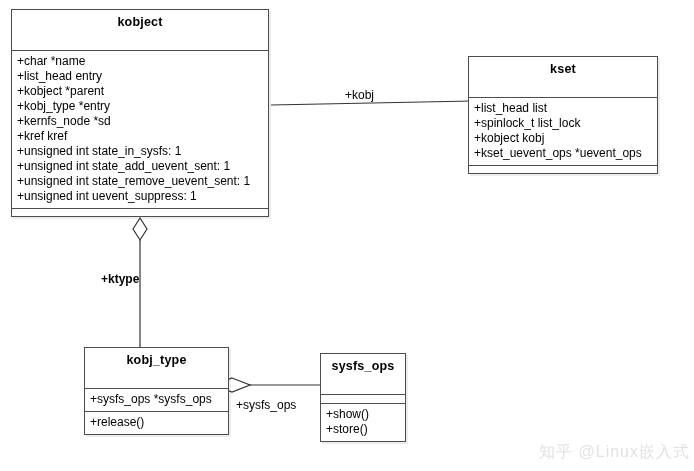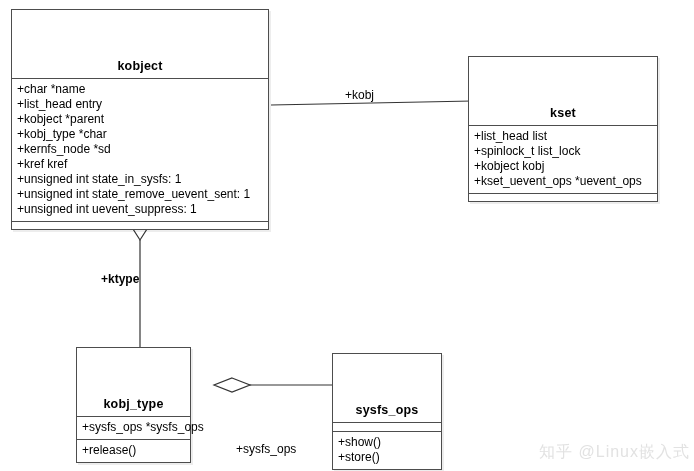--- a/index.html
+++ b/index.html
@@ -27,25 +27,24 @@
     border: 1px solid #4d4d4d;
     box-shadow: 2px 2px 0 0 rgba(0,0,0,0.07);
     z-index: 3;
   }
   .uml-title {
     box-sizing: border-box;
     text-align: center;
     font-weight: bold;
     font-size: 12.5px;
     color: #000000;
-    padding: 5px 4px 5px 4px;
+    padding: 5px 4px 21px 4px;
     border-bottom: 1px solid #4d4d4d;
     line-height: 14px;
     letter-spacing: 0.2px;
-    margin-top: 44px;
   }
   .uml-compartment {
     box-sizing: border-box;
     padding: 3px 19px 4px 5px;
     font-size: 12px;
     color: #000000;
     line-height: 15px;
     white-space: nowrap;
   }
   .uml-compartment + .uml-compartment,
@@ -116,61 +115,62 @@
       <polygon points="232,378 250,385 232,392 214,385" fill="#ffffff" stroke="#333333" stroke-width="1.2"></polygon>
     </g>
   </svg>
 
   <div class="uml-class" style="left:11px; top:9px; width:258px;">
     <div class="uml-title">kobject</div>
     <div class="uml-compartment">
       <span class="uml-row">+char *name</span>
       <span class="uml-row">+list_head entry</span>
       <span class="uml-row">+kobject *parent</span>
-      <span class="uml-row">+kobj_type *char</span>
+      <span class="uml-row">+kobj_type *entry</span>
       <span class="uml-row">+kernfs_node *sd</span>
       <span class="uml-row">+kref kref</span>
       <span class="uml-row">+unsigned int state_in_sysfs: 1</span>
+      <span class="uml-row">+unsigned int state_add_uevent_sent: 1</span>
       <span class="uml-row">+unsigned int state_remove_uevent_sent: 1</span>
       <span class="uml-row">+unsigned int uevent_suppress: 1</span>
     </div>
     <div class="uml-compartment empty"></div>
   </div>
 
   <div class="uml-class" style="left:468px; top:56px; width:190px;">
     <div class="uml-title">kset</div>
     <div class="uml-compartment">
       <span class="uml-row">+list_head list</span>
       <span class="uml-row">+spinlock_t list_lock</span>
       <span class="uml-row">+kobject kobj</span>
       <span class="uml-row">+kset_uevent_ops *uevent_ops</span>
     </div>
     <div class="uml-compartment empty"></div>
   </div>
 
-  <div class="uml-class" style="left:76px; top:347px; width:115px;">
+  <div class="uml-class" style="left:84px; top:347px; width:145px;">
     <div class="uml-title">kobj_type</div>
     <div class="uml-compartment">
       <span class="uml-row">+sysfs_ops *sysfs_ops</span>
     </div>
     <div class="uml-compartment">
       <span class="uml-row">+release()</span>
     </div>
   </div>
 
-  <div class="uml-class" style="left:332px; top:353px; width:110px;">
+  <div class="uml-class" style="left:320px; top:353px; width:86px;">
     <div class="uml-title">sysfs_ops</div>
     <div class="uml-compartment empty"></div>
     <div class="uml-compartment">
       <span class="uml-row">+show()</span>
       <span class="uml-row">+store()</span>
     </div>
   </div>
 
   <div class="edge-label" style="left:345px; top:88px;">+kobj</div>
 
   <div class="edge-label" style="left:101px; top:272px;font-weight:bold;">+ktype</div>
 
-  <div class="edge-label" style="left:236px; top:398px;margin-top:44px;">+sysfs_ops</div>
+  <div class="edge-label" style="left:236px; top:398px;">+sysfs_ops</div>
 
   <div class="watermark">知乎 @Linux嵌入式</div>
 
 </div>
 
 </body></html>

